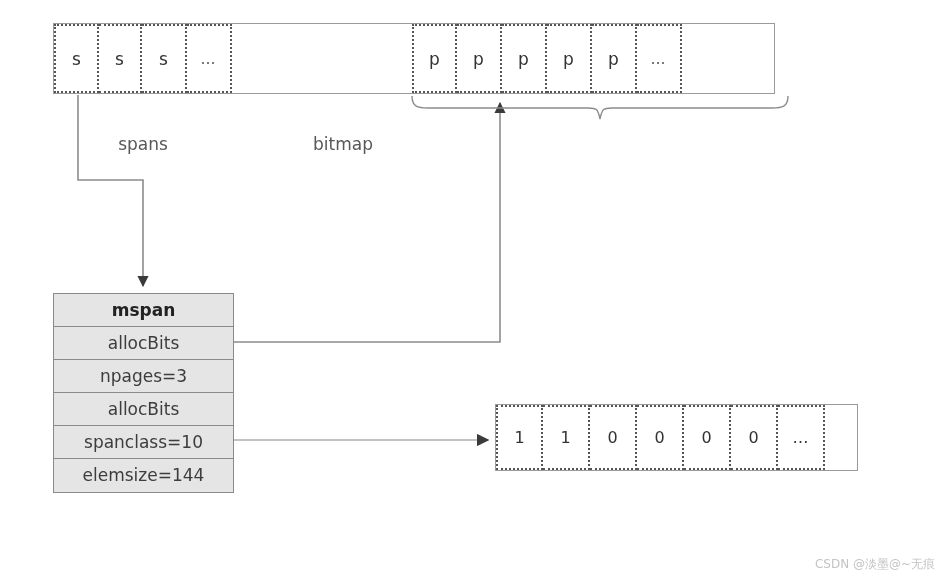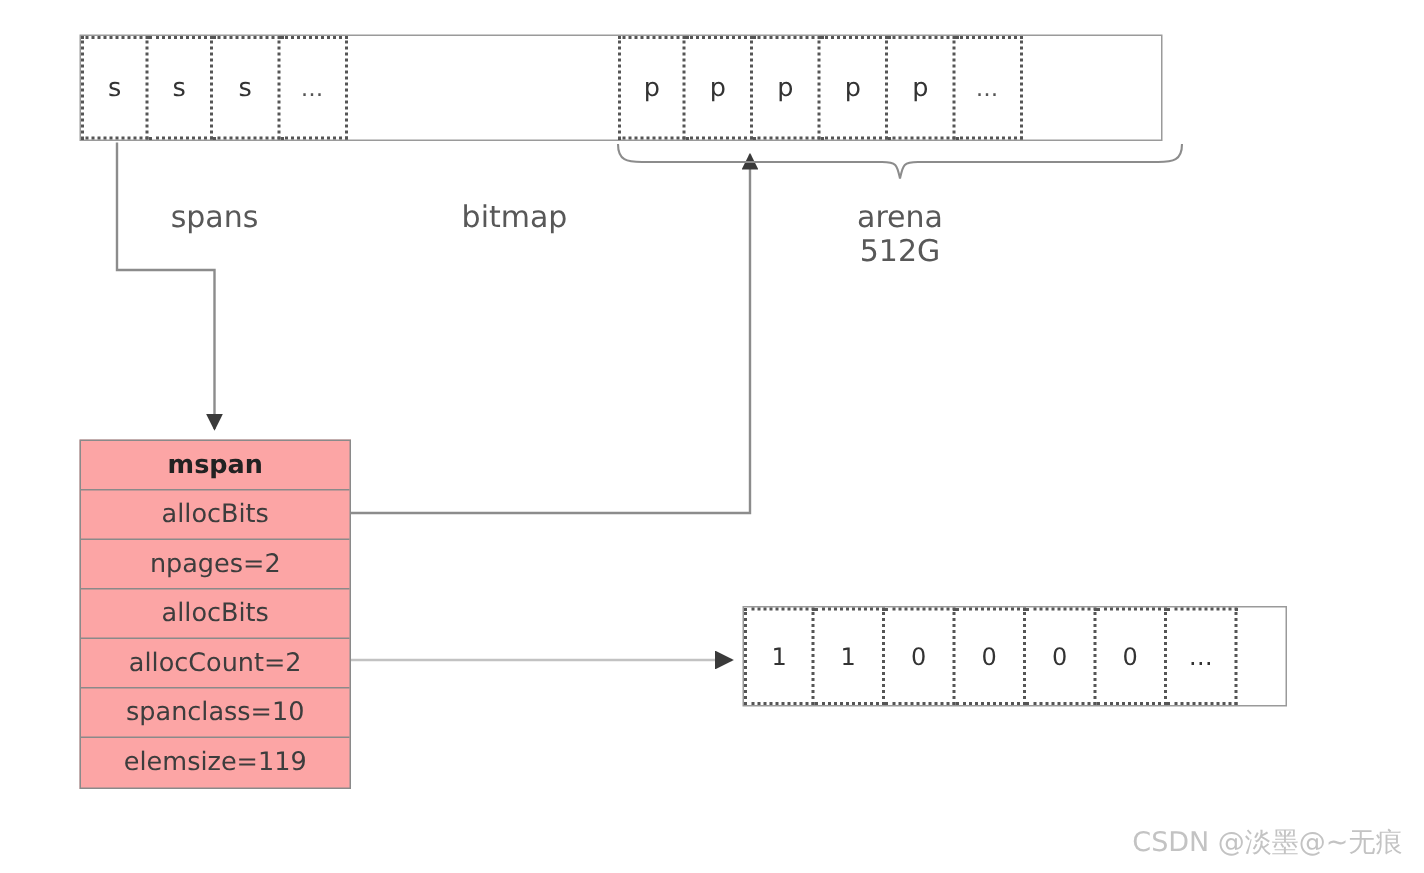--- a/index.html
+++ b/index.html
@@ -52,35 +52,35 @@
     border-bottom: 2px dotted #555555;
   }
   .cell.first { border-left: 2px dotted #555555; }
   .cell.plain { border: none; }
   .cell.ell { font-size: 15px; letter-spacing: 1px; color: #555; }
 
   
   .reglabel {
     position: absolute;
     text-align: center;
-    font-size: 20px;
+    font-size: 17px;
     line-height: 23px;
     color: #585858;
     white-space: nowrap;
   }
 
   
   .mspan {
     position: absolute;
     left: 53px;
     top: 293px;
     width: 181px;
     box-sizing: border-box;
     border: 1px solid #8a8a8a;
-    background: #fca5a5;
+    background: #e5e5e5;
   }
   .mrow {
     box-sizing: border-box;
     height: 33px;
     line-height: 32px;
     text-align: center;
     font-size: 17px;
     color: #3d3d3d;
     border-bottom: 1px solid #8a8a8a;
   }
@@ -112,21 +112,21 @@
     border-bottom: 2px dotted #555555;
   }
   .bit.first { border-left: 2px dotted #555555; }
   .bit.tail { border: none; flex: 1; width: auto; }
 
   
   .watermark {
     position: absolute;
     right: 14px;
     bottom: 9px;
-    font-size: 18px;
+    font-size: 12px;
     color: #c3c3c3;
     white-space: nowrap;
   }
 </style>
 </head>
 <body>
 
 <div id="canvas">
 
   <div class="membar">
@@ -191,33 +191,28 @@
   </svg>
 
   <div class="reglabel" style="left:88px; top:133px; width:110px;">
     <div>spans</div>
   </div>
 
   <div class="reglabel" style="left:288px; top:133px; width:110px;">
     <div>bitmap</div>
   </div>
 
-  <div class="reglabel" style="left:545px; top:133px; width:110px;">
-    <div>arena</div>
-    <div>512G</div>
-  </div>
 
   <div class="mspan">
     <div class="mrow head">mspan</div>
     <div class="mrow">allocBits</div>
-    <div class="mrow">npages=2</div>
+    <div class="mrow">npages=3</div>
     <div class="mrow">allocBits</div>
-    <div class="mrow">allocCount=2</div>
     <div class="mrow">spanclass=10</div>
-    <div class="mrow">elemsize=119</div>
+    <div class="mrow">elemsize=144</div>
   </div>
 
   <div class="bits">
     <div class="bit first">1</div>
     <div class="bit">1</div>
     <div class="bit">0</div>
     <div class="bit">0</div>
     <div class="bit">0</div>
     <div class="bit">0</div>
     <div class="bit">…</div>

